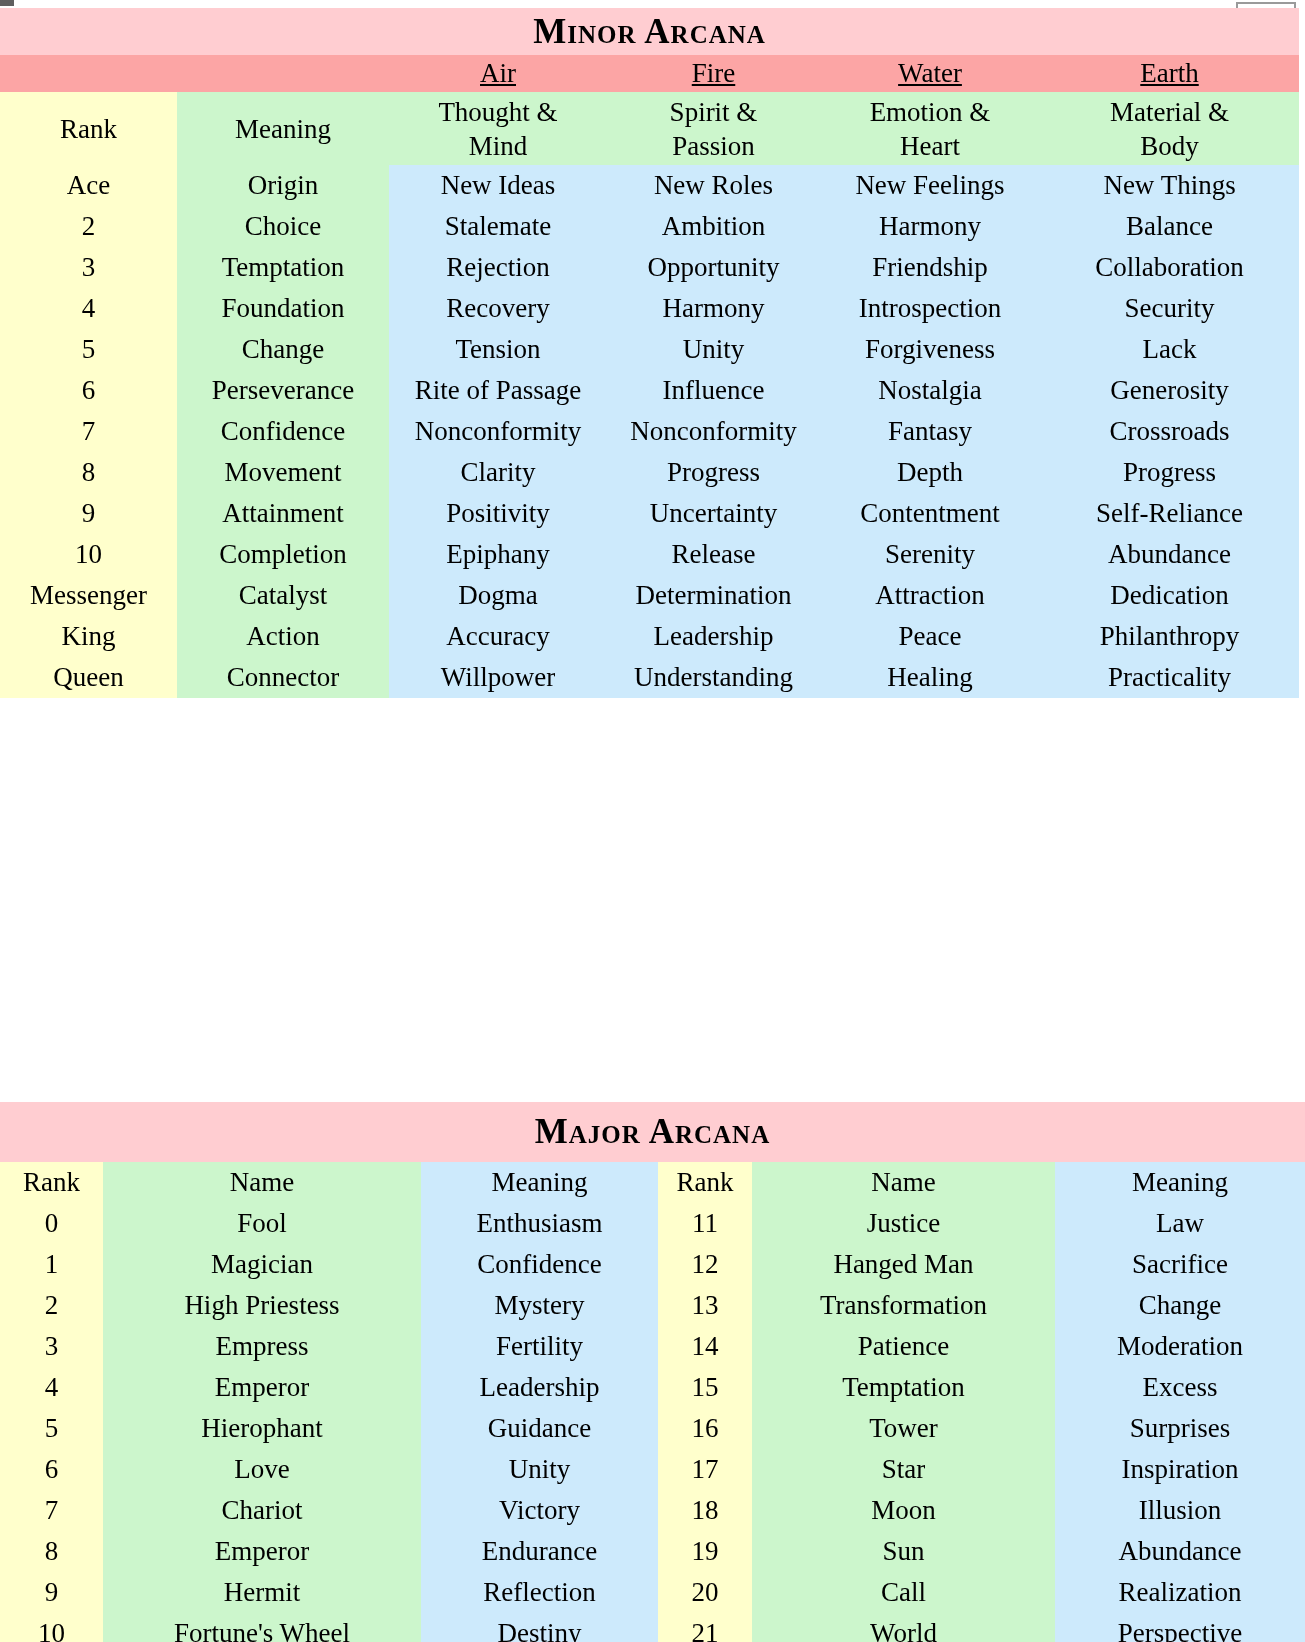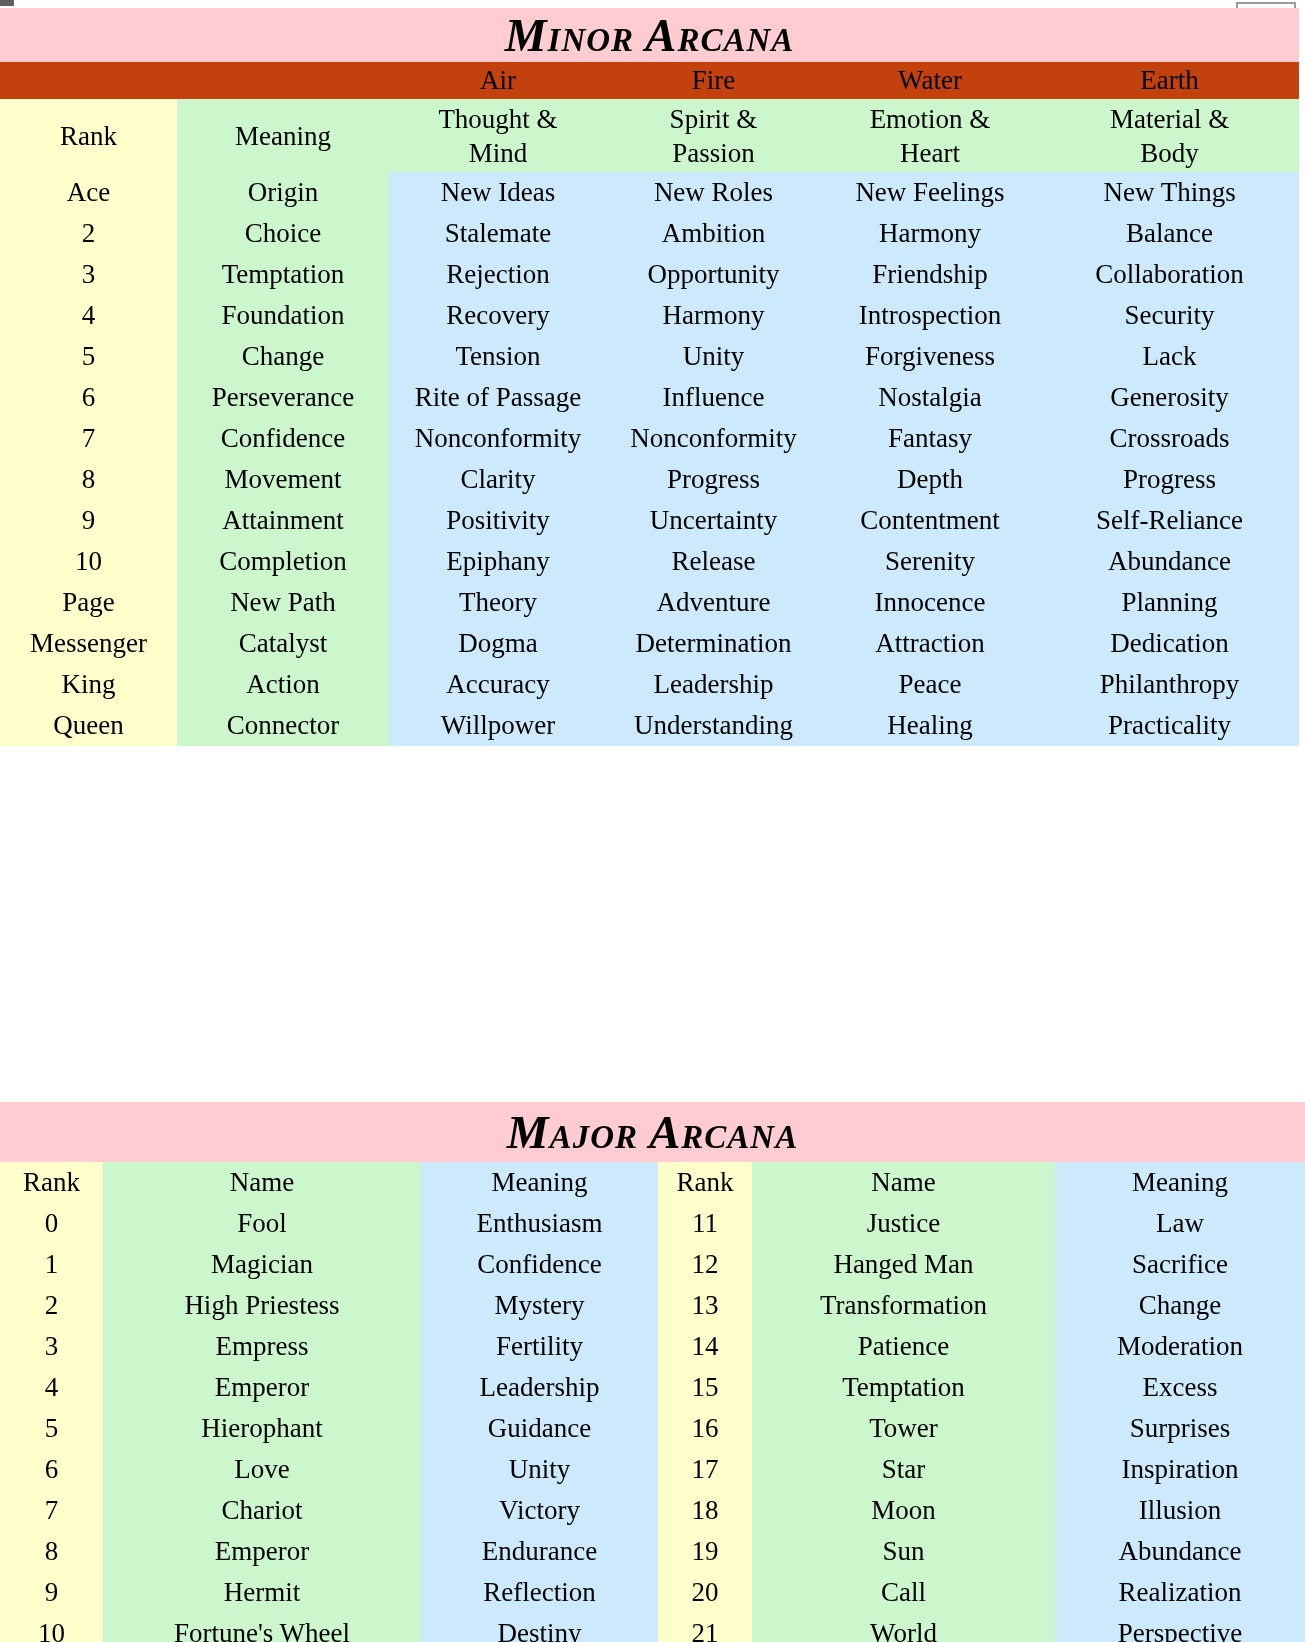--- a/index.html
+++ b/index.html
@@ -13,29 +13,29 @@
   .top-strip{position:absolute;top:0;left:0;width:1305px;height:8px;background:#ffffff;}
   .thumb-left{position:absolute;top:0;left:0;width:14px;height:6px;background:#5f5f5f;}
   .bracket-right{position:absolute;top:2px;left:1236px;width:56px;height:5px;
     border-top:2px solid #9a9a9a;border-left:2px solid #9a9a9a;border-right:2px solid #9a9a9a;}
 
   table{border-collapse:collapse;table-layout:fixed;}
   td,th{padding:0 4px;text-align:center;vertical-align:middle;font-weight:normal;overflow:hidden;white-space:nowrap;}
 
   .title-band{
     background:#ffcdd1;font-weight:bold;font-variant:small-caps;
-    font-size:47px;letter-spacing:1px;height:47px;font-style:italic;
+    font-size:35px;letter-spacing:1px;height:47px;
   }
   .bg-rank{background:#ffffcc;}
   .bg-mean{background:#ccf6cc;}
   .bg-suit{background:#cdeafc;}
 
   
   .minor{position:absolute;top:8px;left:0;width:1299px;font-size:27px;}
-  .minor .suit-row th{height:37px;background:#c2410c;}
+  .minor .suit-row th{height:37px;background:#fca5a5;text-decoration:underline;}
   .minor .domain-row th{height:73px;line-height:34px;}
   .minor .domain-row .bg-rank{background:#ffffcc;}
   .minor tbody td{height:41px;}
 
   
   .major{position:absolute;top:1102px;left:0;width:1305px;font-size:27px;
     border-bottom:2px solid #58595b;}
   .major .title-band{height:60px;}
   .major th,.major td{height:41px;}
 
@@ -168,28 +168,20 @@
         </tr>
         <tr>
           <td class="bg-rank">10</td>
           <td class="bg-mean">Completion</td>
           <td class="bg-suit">Epiphany</td>
           <td class="bg-suit">Release</td>
           <td class="bg-suit">Serenity</td>
           <td class="bg-suit">Abundance</td>
         </tr>
         <tr>
-          <td class="bg-rank">Page</td>
-          <td class="bg-mean">New Path</td>
-          <td class="bg-suit">Theory</td>
-          <td class="bg-suit">Adventure</td>
-          <td class="bg-suit">Innocence</td>
-          <td class="bg-suit">Planning</td>
-        </tr>
-        <tr>
           <td class="bg-rank">Messenger</td>
           <td class="bg-mean">Catalyst</td>
           <td class="bg-suit">Dogma</td>
           <td class="bg-suit">Determination</td>
           <td class="bg-suit">Attraction</td>
           <td class="bg-suit">Dedication</td>
         </tr>
         <tr>
           <td class="bg-rank">King</td>
           <td class="bg-mean">Action</td>

